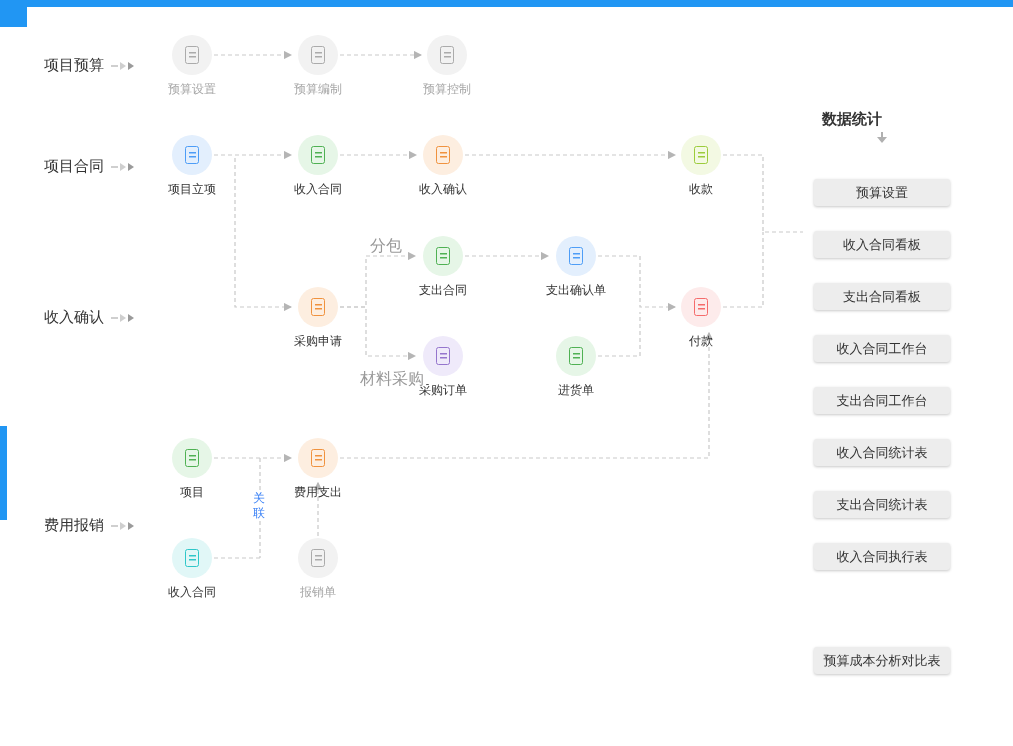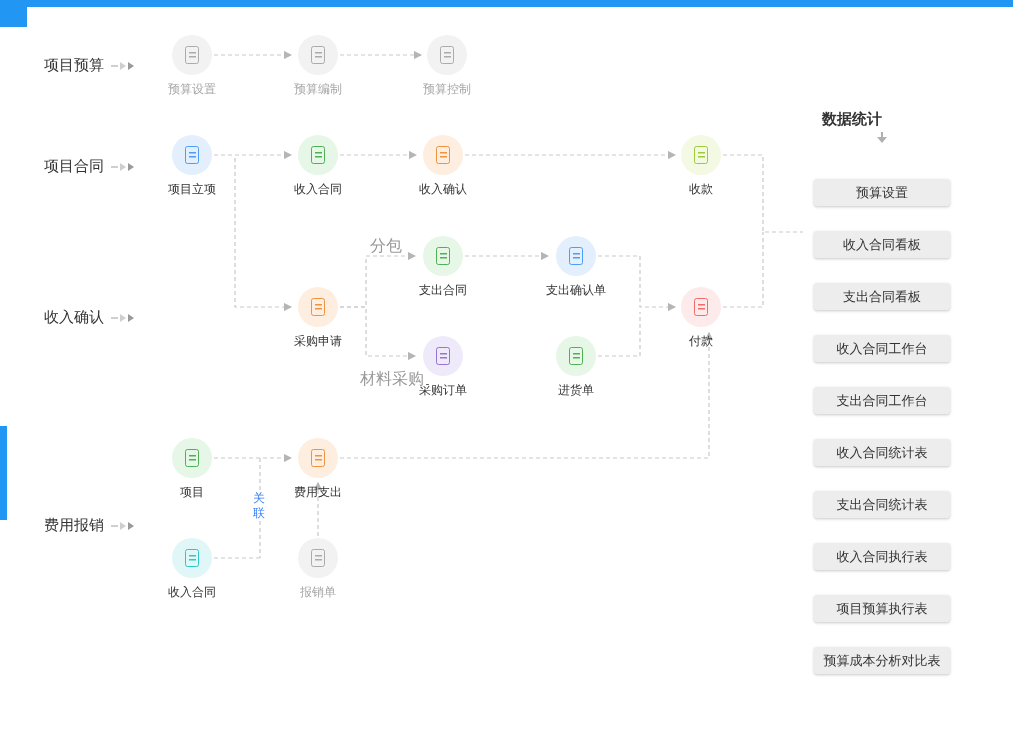--- a/index.html
+++ b/index.html
@@ -237,16 +237,15 @@
   </div>
 
   <div class="stat-btn" style="top:179px">预算设置</div>
   <div class="stat-btn" style="top:231px">收入合同看板</div>
   <div class="stat-btn" style="top:283px">支出合同看板</div>
   <div class="stat-btn" style="top:335px">收入合同工作台</div>
   <div class="stat-btn" style="top:387px">支出合同工作台</div>
   <div class="stat-btn" style="top:439px">收入合同统计表</div>
   <div class="stat-btn" style="top:491px">支出合同统计表</div>
   <div class="stat-btn" style="top:543px">收入合同执行表</div>
-  <div class="stat-btn" style="top:595px">项目预算执行表</div>
   <div class="stat-btn" style="top:647px">预算成本分析对比表</div>
 
 </div>
 
 </body></html>

